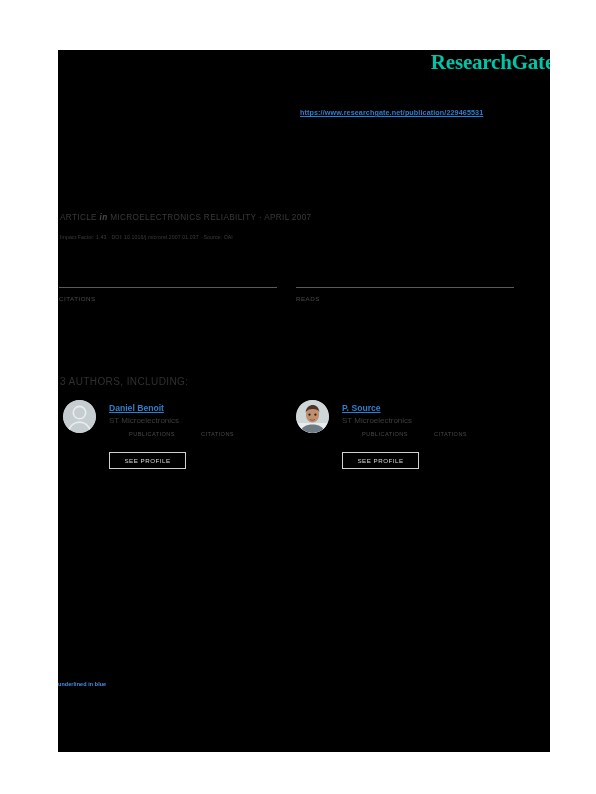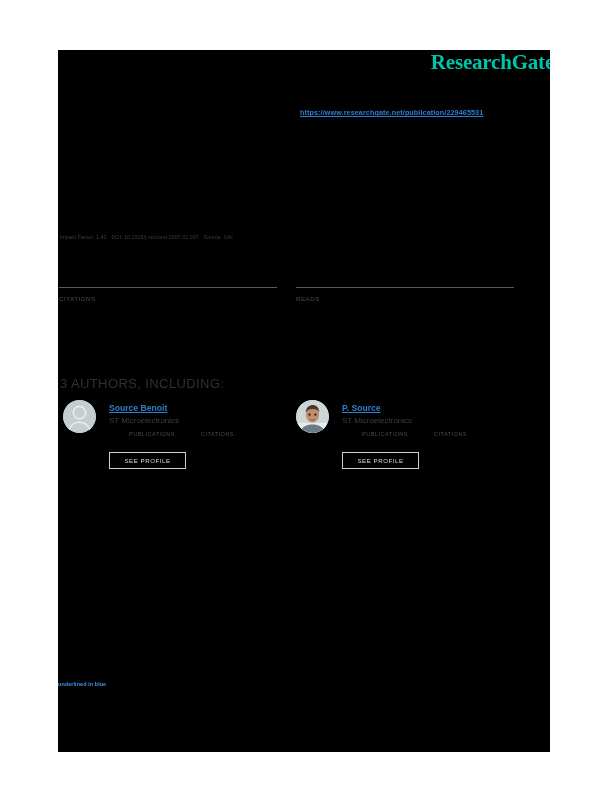--- a/index.html
+++ b/index.html
@@ -103,21 +103,21 @@
     font-size: 6.2px;
     letter-spacing: 0.5px;
     color: #4b4b4b;
   }
 
   
   #authors-heading {
     position: absolute;
     left: 2px;
     top: 326px;
-    font-size: 13px;
+    font-size: 10px;
     letter-spacing: 0.4px;
     color: #303030;
   }
   .author {
     position: absolute;
     top: 350px;
     width: 225px;
     height: 90px;
   }
   #author-0 { left: 5px; }
@@ -212,20 +212,25 @@
 </style>
 </head>
 <body>
 
 <div id="page">
 
   <div id="brand">ResearchGate</div>
 
   <a id="pub-url" href="#">https://www.researchgate.net/publication/229465531</a>
 
+  <div id="article-line">
+    <span>ARTICLE</span>
+    <span class="in">in</span>
+    <span>MICROELECTRONICS RELIABILITY · APRIL 2007</span>
+  </div>
 
   <div id="impact-line">Impact Factor: 1.43 · DOI: 10.1016/j.microrel.2007.01.037 · Source: OAI</div>
 
   <div class="stat-col" id="stat-citations">
     <div class="stat-value"></div>
     <div class="stat-rule"></div>
     <div class="stat-label">CITATIONS</div>
   </div>
 
   <div class="stat-col" id="stat-reads">
@@ -237,21 +242,21 @@
   <div id="authors-heading">3 AUTHORS, INCLUDING:</div>
 
   <div class="author" id="author-0">
     <div class="avatar">
       <svg width="33" height="33" viewBox="0 0 33 33" aria-hidden="true">
         <circle cx="16.5" cy="16.5" r="16.5" fill="#c6cdd1"></circle>
         <circle cx="16.5" cy="12.6" r="6.2" fill="none" stroke="#e8edef" stroke-width="1.6"></circle>
         <path d="M5.6 31.5c1.4-6.2 6-9.4 10.9-9.4s9.5 3.2 10.9 9.4" fill="none" stroke="#e8edef" stroke-width="1.6"></path>
       </svg>
     </div>
-    <a class="author-name" href="#">Source Benoit</a>
+    <a class="author-name" href="#">Daniel Benoit</a>
     <div class="author-affil">ST Microelectronics</div>
     <div class="author-stats">
       <div class="astat pubs">
         <div class="astat-value"></div>
         <div class="astat-label">PUBLICATIONS</div>
       </div>
       <div class="astat cits">
         <div class="astat-value"></div>
         <div class="astat-label">CITATIONS</div>
       </div>

